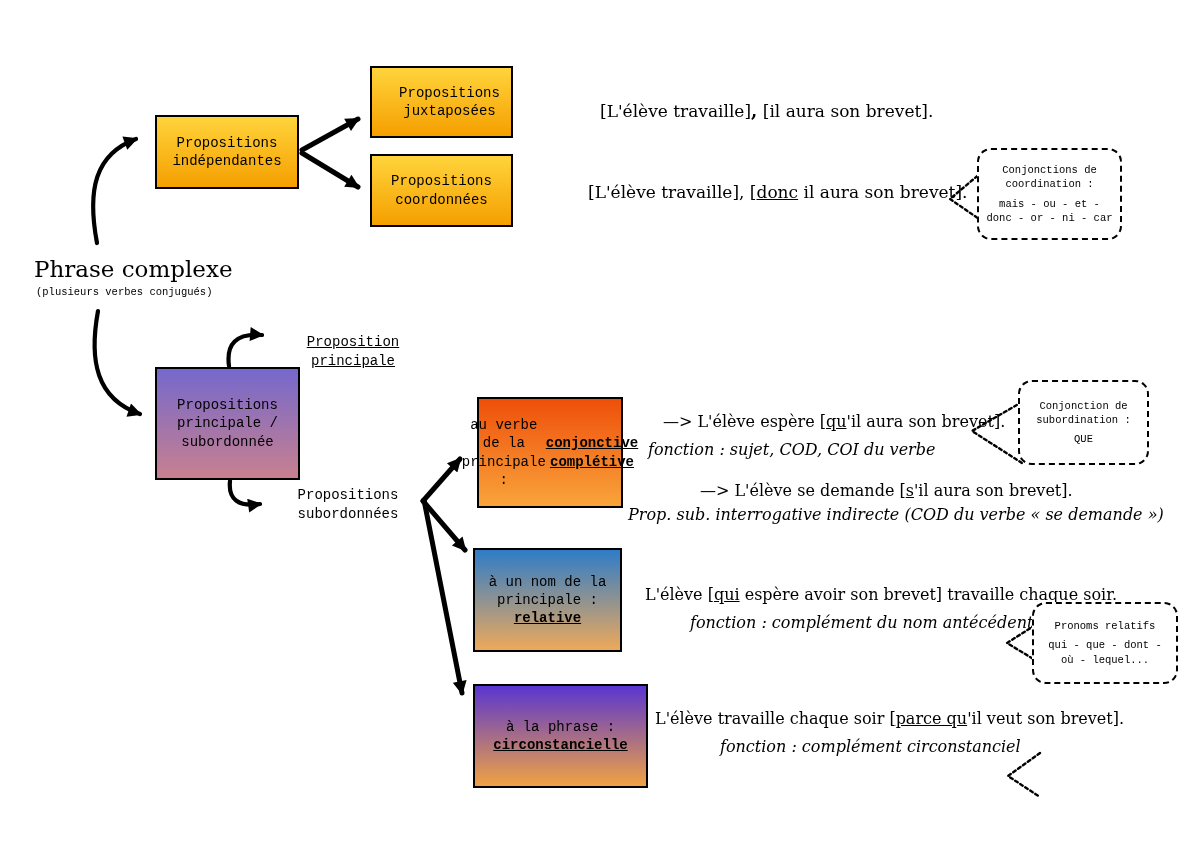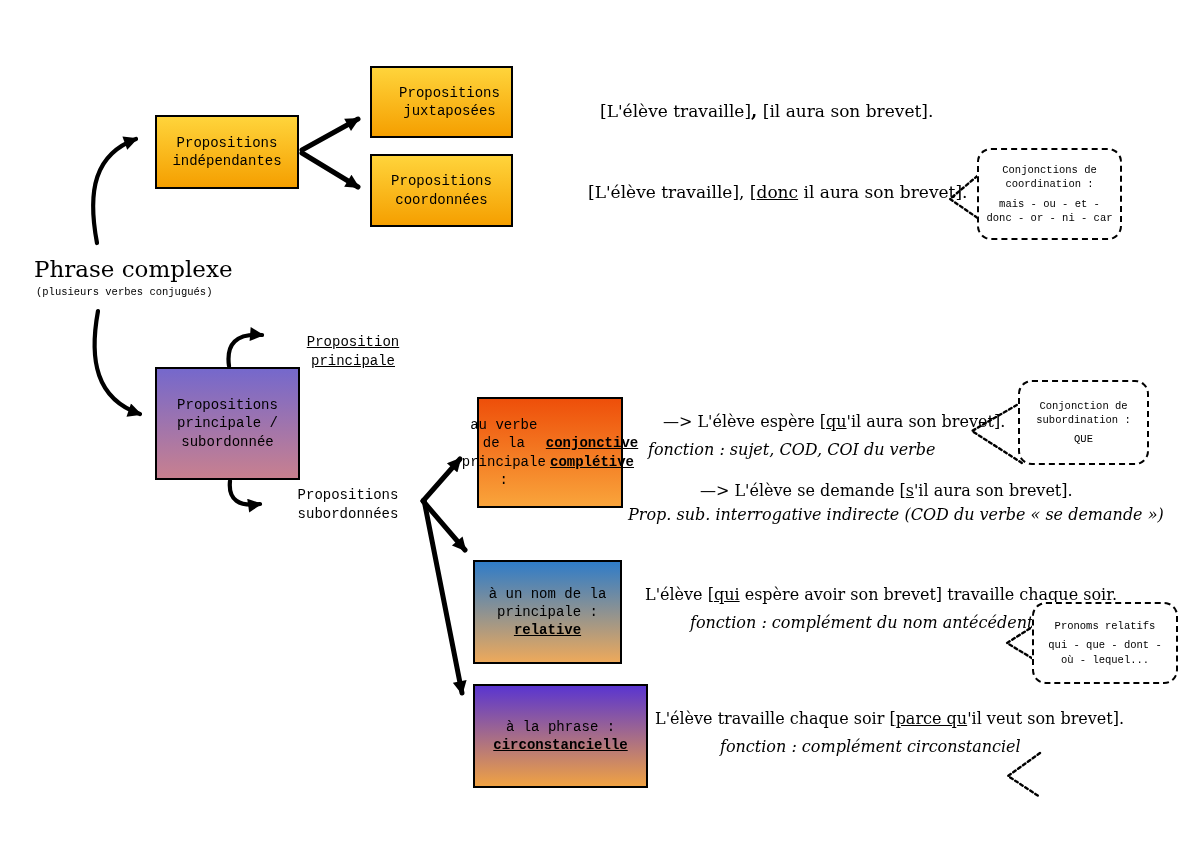--- a/index.html
+++ b/index.html
@@ -82,21 +82,21 @@
     <span>Propositions principale / subordonnée</span>
   </div>
 
   <div class="abs sidelabel underline" style="left:300px;top:333px;width:106px;">Proposition principale</div>
   <div class="abs sidelabel" style="left:291px;top:486px;width:114px;">Propositions subordonnées</div>
 
   <div class="box g-orange" style="left:477px;top:397px;width:146px;height:111px;flex-direction:row;">
     <span>au verbe de la principale :</span>
     <span class="boxname">conjonctive complétive</span>
   </div>
-  <div class="box g-blue" style="left:473px;top:560px;width:149px;height:104px;flex-direction:column;">
+  <div class="box g-blue" style="left:473px;top:548px;width:149px;height:104px;flex-direction:column;">
     <span>à un nom de la principale :</span>
     <span class="boxname">relative</span>
   </div>
   <div class="box g-violet" style="left:473px;top:684px;width:175px;height:104px;flex-direction:column;">
     <span>à la phrase :</span>
     <span class="boxname">circonstancielle</span>
   </div>
 
   <div class="sentence" style="left:588px;top:182px;font-size:17px;">
     <span>[L'élève travaille], [</span><span class="u">donc</span><span> il aura son brevet].</span>

